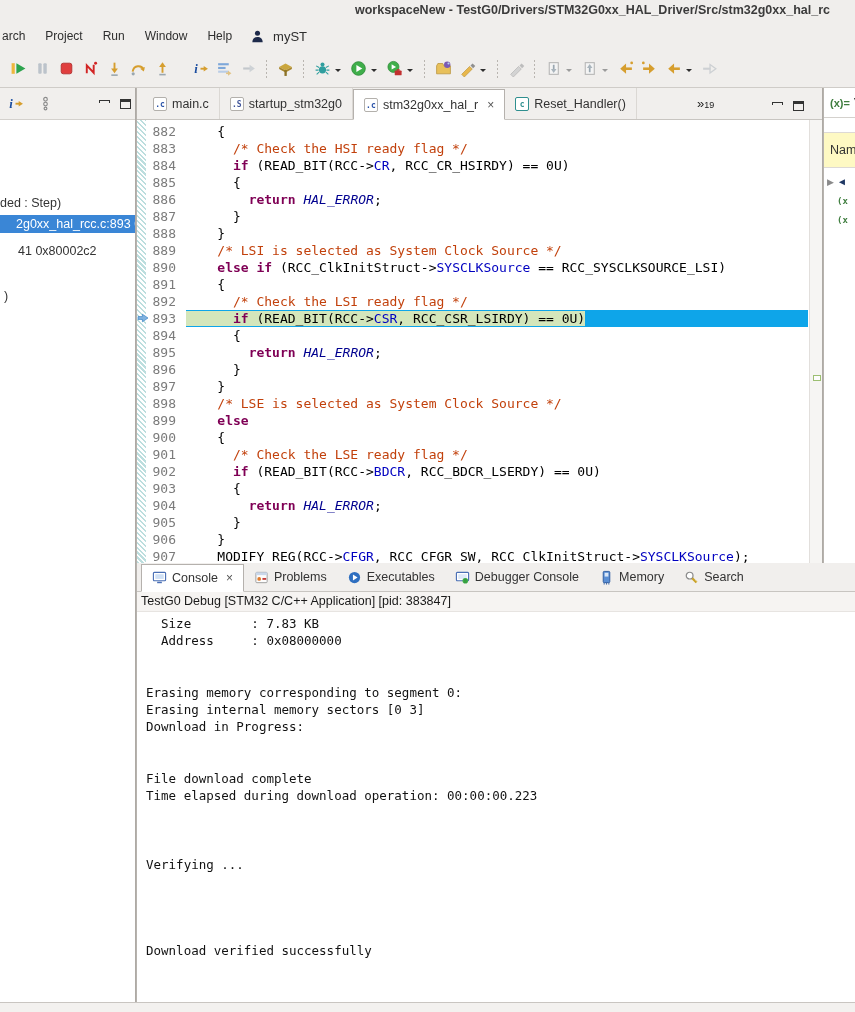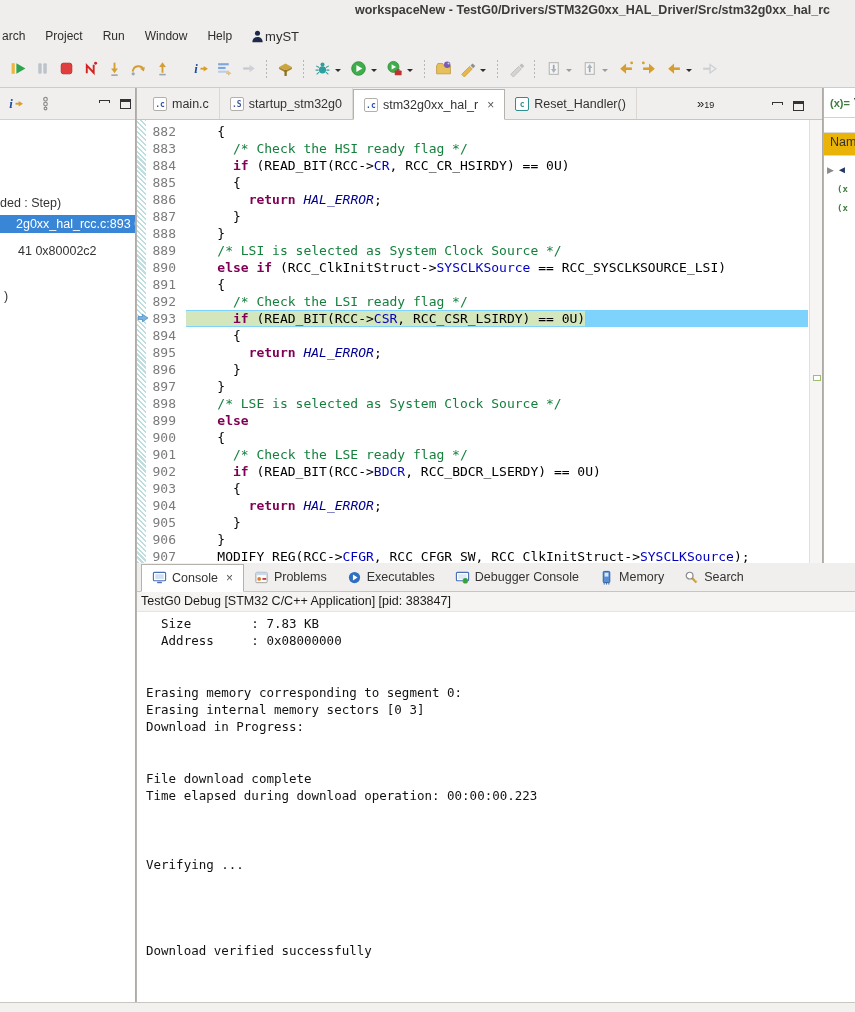--- a/index.html
+++ b/index.html
@@ -8,21 +8,21 @@
          font-family:"Liberation Sans", sans-serif; overflow:hidden; }
 
   
   .titlebar { position:absolute; top:0; left:0; right:0; height:22px; background:#f0eeec;
               white-space:nowrap; overflow:hidden; }
   .titlebar .title { position:absolute; left:355px; top:3px; font-size:12.5px; font-weight:bold; color:#3b3b3b; }
   .menubar { position:absolute; top:22px; left:0; right:0; height:28px; background:#f0eeec;
              display:flex; align-items:center; }
   .menu-item { font-size:12px; color:#2e2e2e; padding:4px 10px; cursor:default; }
   .menu-item:first-child { padding-left:2px; }
-  .menu-user { display:flex; align-items:center; gap:0; padding:4px 8px; font-size:13px; color:#2e2e2e; }
+  .menu-user { display:flex; align-items:center; gap:8px; padding:4px 8px; font-size:13px; color:#2e2e2e; }
   .toolbar { position:absolute; top:50px; left:0; right:0; height:38px; background:#f0eeec;
              border-bottom:1px solid #cfccc8; display:flex; align-items:center; padding-left:6px; }
   .tbi { width:24px; height:24px; display:inline-flex; align-items:center; justify-content:center; border-radius:3px; }
   .tbi svg { width:17px; height:17px; }
   .caret { width:0; height:0; border:3.5px solid transparent; border-top-color:#2e2e2e; margin:6px 5px 0 1px; }
   .caret.dim { border-top-color:#9b9b9b; }
   .tsep { width:1px; height:18px; margin:0 6px; background:repeating-linear-gradient(#b9b5b0 0 2px, transparent 2px 4px); }
   .tgap { width:14px; }
 
   
@@ -54,37 +54,37 @@
   .tab-overflow b { font-size:9px; font-weight:normal; }
   .etabs .winbox { position:absolute; right:18px; bottom:8px; display:flex; }
   .lp-head .winbox { margin-left:auto; display:flex; }
 
   .code { position:absolute; top:32px; left:0; right:0; bottom:0; padding:3px 14px 0 0; overflow:hidden; }
   .hatch { position:absolute; top:0; bottom:0; left:0; width:9px;
            background:repeating-linear-gradient(45deg,#bcdede 0 1.5px,#ffffff 1.5px 3.5px); }
   .cl { display:flex; height:17px; font:13px/17px "DejaVu Sans Mono",monospace; color:#000; }
   .ln { width:49px; padding-right:10px; text-align:right; color:#7b7b7b; flex:none; }
   .ct { white-space:pre; flex:1; }
-  .cl.hl .ct { background:#7dd3fc; }
+  .cl.hl .ct { background:#0ea5e9; }
   .cl.hl .green { background:#d4e6bb; }
   .k { color:#7f0055; font-weight:bold; }
-  .c { color:#15803d;text-align:center; }
+  .c { color:#c2410c;text-align:center; }
   .f { color:#0000c0; }
   .e { color:#00008f; font-style:italic; }
   .ip-arrow { position:absolute; left:0; width:12px; height:12px; z-index:2; }
   .ruler { position:absolute; right:0; top:0; bottom:0; width:13px; background:#f6f5f3; border-left:1px solid #e2dfdc; }
   .mark-green { position:absolute; top:255px; left:3px; width:8px; height:6px; border:1px solid #9cbf72; background:#fdfdfd; }
 
   
   .right-panel { position:absolute; top:88px; left:824px; right:0; height:475px; background:#fff; }
   .vp-tab { height:30px; background:#fff; border-bottom:1px solid #d4d1cd; display:flex; align-items:center;
             padding-left:6px; font-size:12.5px; white-space:nowrap; overflow:hidden; }
   .vp-ic { color:#3e7d3e; font-weight:bold; font-size:11px; margin-right:4px; }
-  .vp-colhead { margin-top:14px; height:24px; background:#eab308; border-top:1px solid #ddd9d5; border-bottom:1px solid #ddd9d5;
-                font-size:12.5px; color:#333; padding:2px 0 0 6px; white-space:nowrap; overflow:hidden; }
+  .vp-colhead { margin-top:14px; height:36px; background:#fef9c3; border-top:1px solid #ddd9d5; border-bottom:1px solid #ddd9d5;
+                font-size:12.5px; color:#333; padding:10px 0 0 6px; white-space:nowrap; overflow:hidden; }
   .vp-row { height:19px; display:flex; align-items:center; padding-left:3px; gap:3px; white-space:nowrap; overflow:hidden; }
   .tw { color:#8a8a8a; font-size:9px; }
   .ptr { color:#1f3864; font-size:10px; }
   .varico { color:#3e7d3e; font:bold 9px "DejaVu Sans Mono",monospace; margin-left:10px; }
 
   
   .bottom-panel { position:absolute; top:563px; left:137px; right:0; bottom:10px; background:#fff; }
   .btabs { height:29px; background:#f1efed; border-bottom:1px solid #c8c5c1; display:flex; align-items:center; padding-left:4px; }
   .btab { height:28px; display:flex; align-items:center; gap:5px; padding:0 10px; font-size:12.5px; color:#333; white-space:nowrap; }
   .btab.active { background:#fff; border:1px solid #b5b1ad; border-bottom:1px solid #fff; margin-bottom:-1px; }

